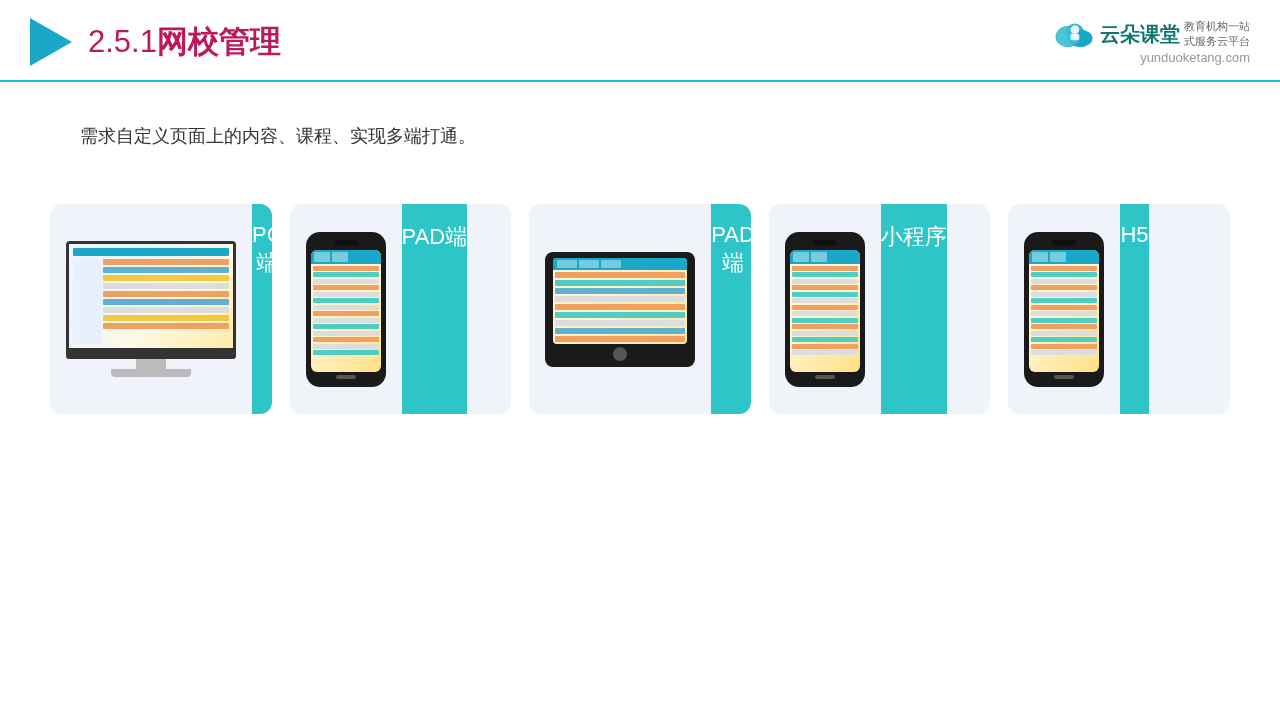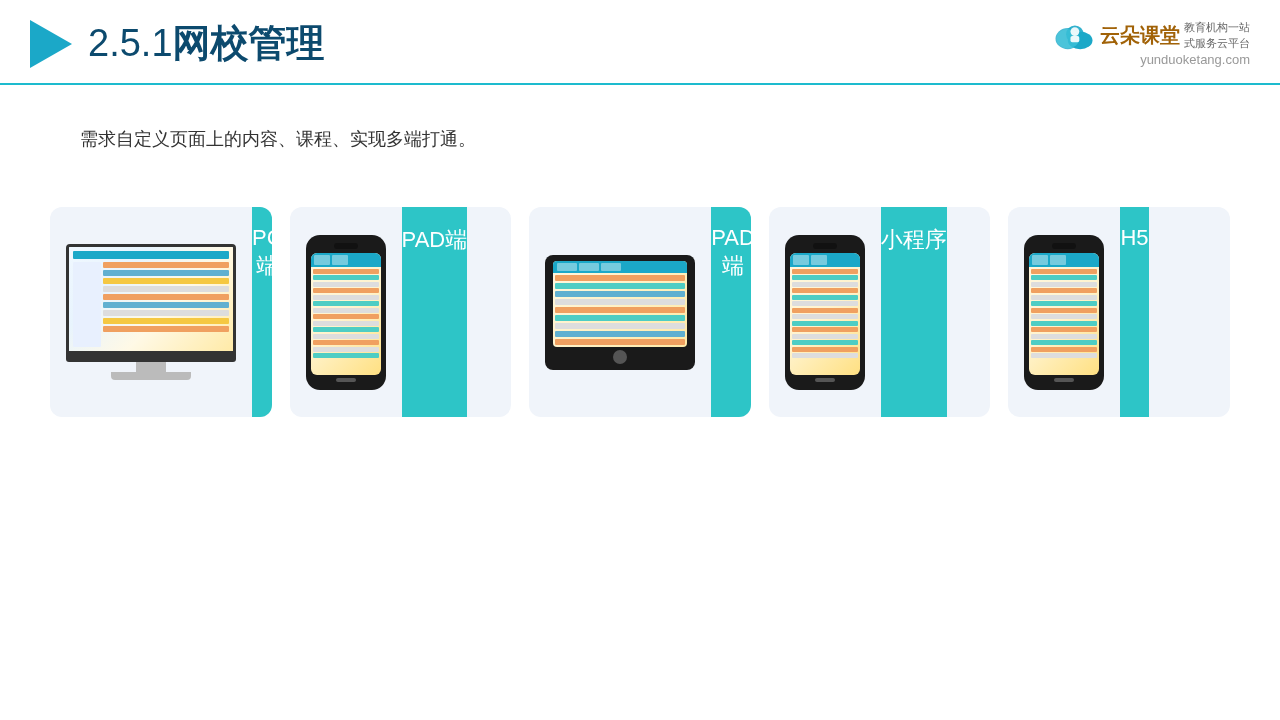--- a/index.html
+++ b/index.html
@@ -26,23 +26,23 @@
       gap: 16px;
     }
     .play-icon {
       width: 0;
       height: 0;
       border-top: 24px solid transparent;
       border-bottom: 24px solid transparent;
       border-left: 42px solid #1BA8C8;
     }
     .header-title {
-      font-size: 38px;
+      font-size: 31px;
       font-weight: bold;
-      color: #0c4a6e;
+      color: #be185d;
     }
     .header-title span.num {
       font-weight: normal;
     }
     .cloud-icon {
       width: 44px;
       height: 30px;
     }
 
     
@@ -270,21 +270,21 @@
       align-items: flex-end;
     }
     .logo-top {
       display: flex;
       align-items: center;
       gap: 4px;
     }
     .logo-name {
       font-size: 20px;
       font-weight: bold;
-      color: #a16207;
+      color: #0f766e;
     }
     .logo-tag {
       font-size: 11px;
       color: #666;
       line-height: 1.4;
       text-align: center;
     }
     .logo-domain {
       font-size: 13px;
       color: #999;

